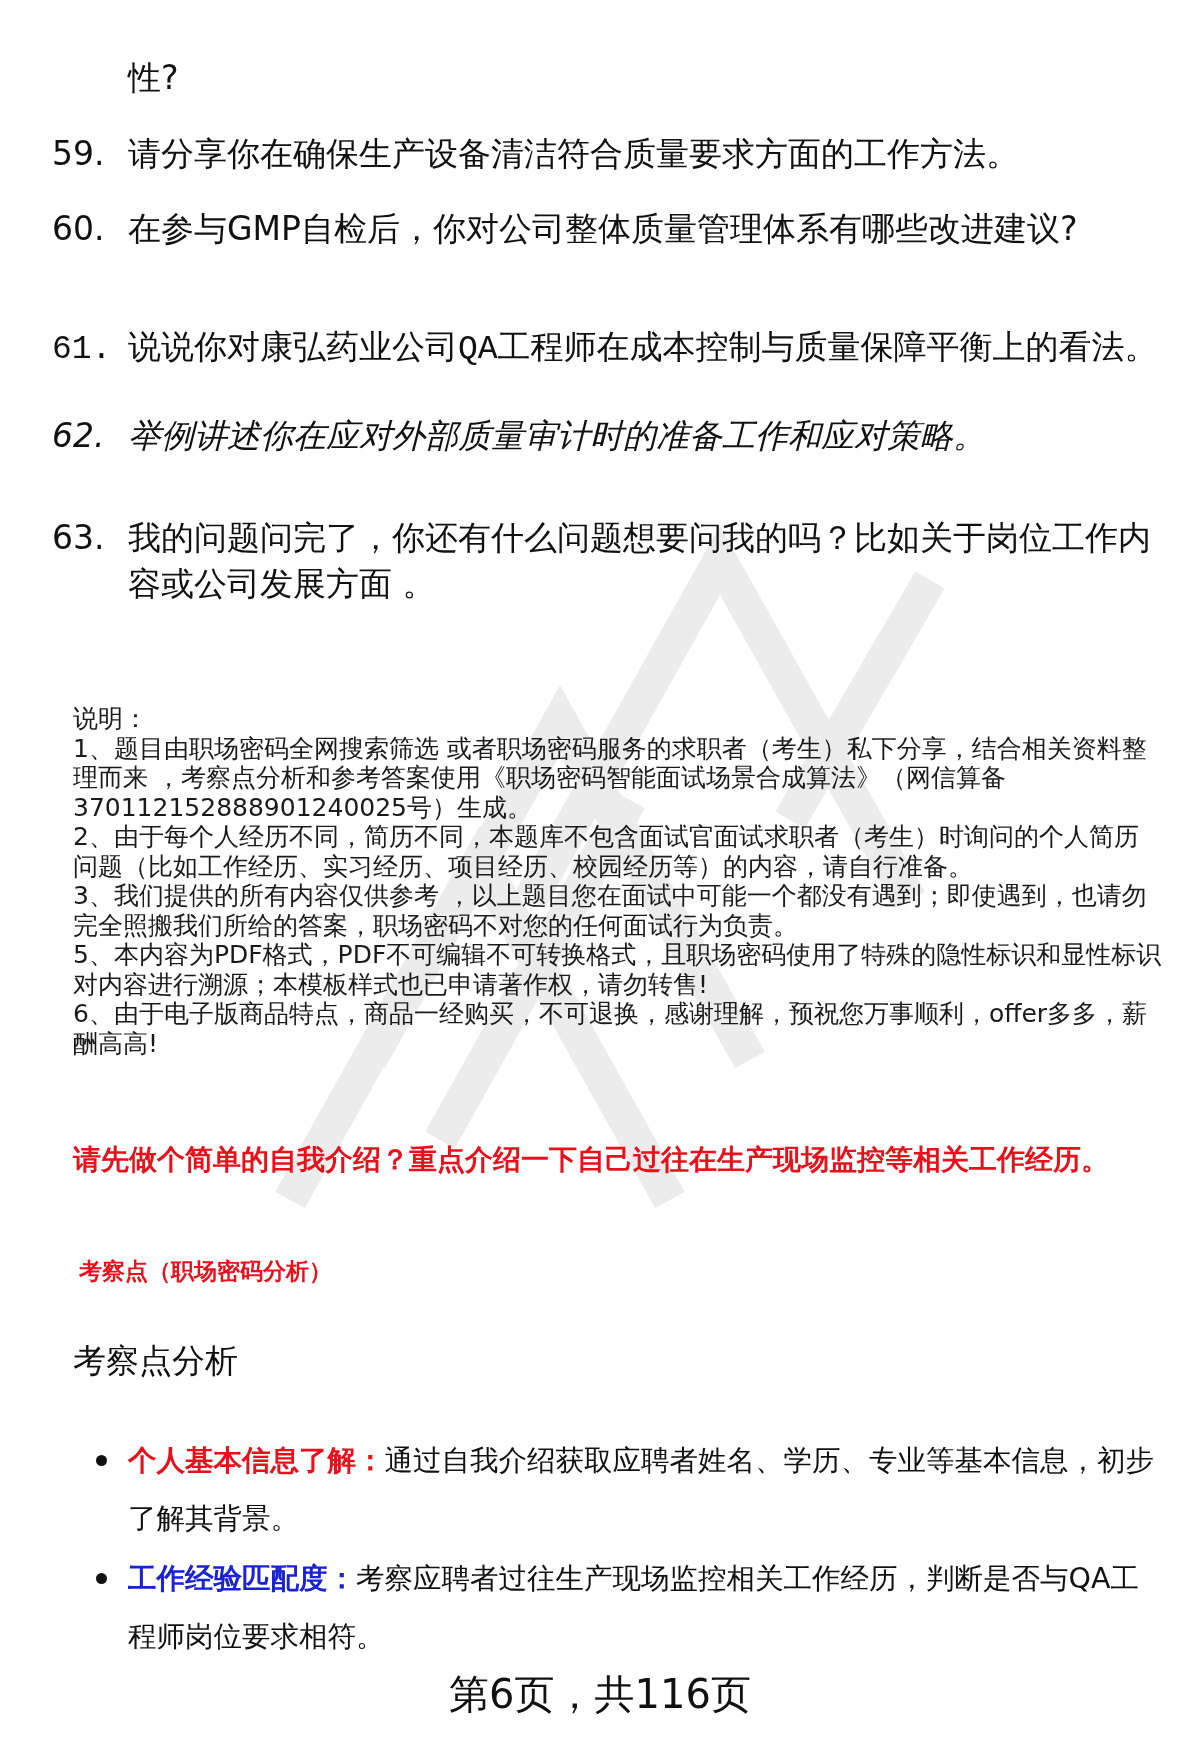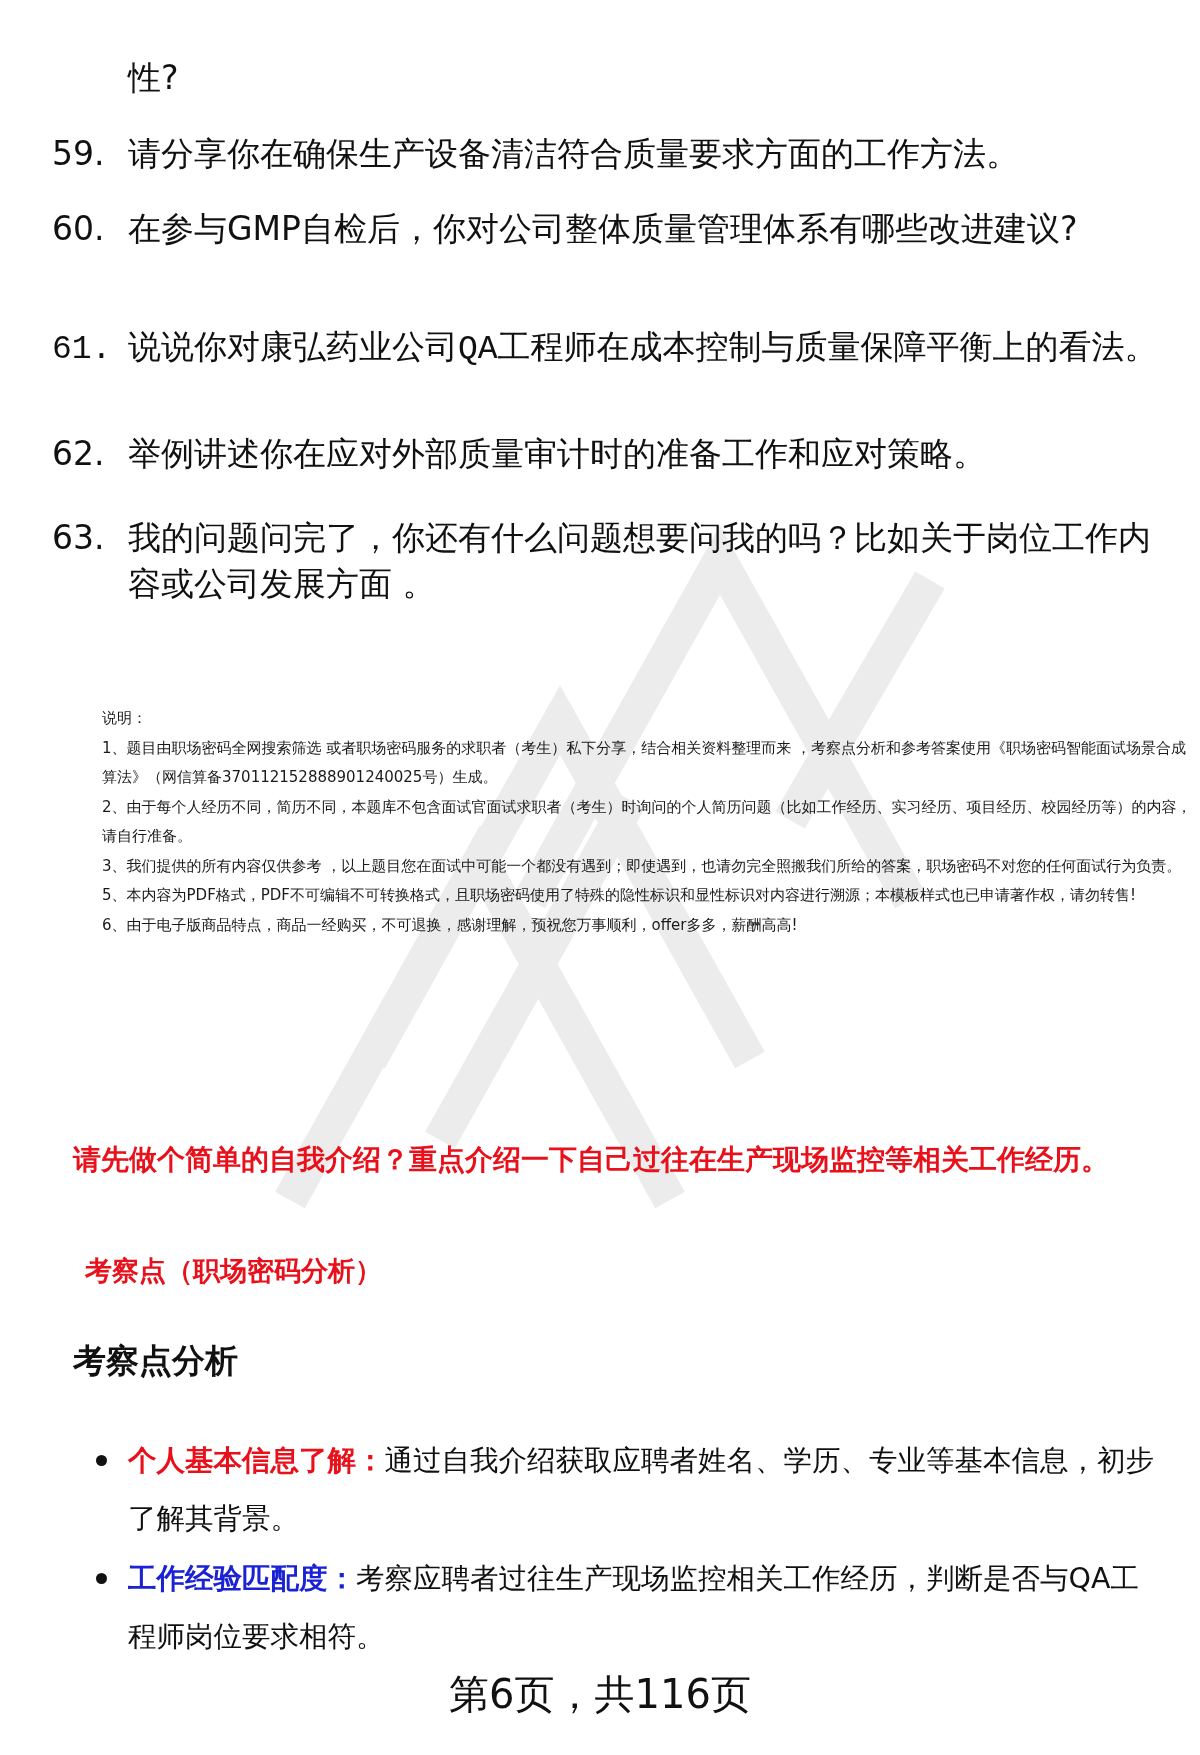--- a/index.html
+++ b/index.html
@@ -52,54 +52,53 @@
       margin-left: 76px;
       display: block;
       width: 1035px;
     }
     
     .notes {
       position: absolute;
       left: 73px;
       top: 704px;
       width: 1090px;
-      font-size: 15px;
+      font-size: 25px;
       line-height: 29.5px;
       color: #1a1a1a;
-      margin-left: 29px;
     }
     .notes p {
       margin: 0;
     }
     .red-question {
       position: absolute;
       left: 73px;
       top: 1138px;
       width: 1090px;
       font-size: 28px;
       line-height: 44px;
       font-weight: bold;
       color: #e8101a;
     }
     .red-sub {
       position: absolute;
-      left: 85px;
+      left: 79px;
       top: 1251px;
-      font-size: 27px;
+      font-size: 23px;
       line-height: 40px;
       font-weight: bold;
       color: #e8101a;
     }
     .section-title {
       position: absolute;
       left: 73px;
       top: 1338px;
       font-size: 33px;
       line-height: 46px;
-      font-weight: bold;
+      font-weight: normal;
       color: #111;
     }
     .bullets {
       position: absolute;
       left: 96px;
       top: 1432px;
       width: 1070px;
       margin: 0;
       padding: 0;
       list-style: none;
@@ -168,21 +167,21 @@
     <div class="q-item" style="top: 206px;">
       <span class="q-num">60.</span>
       <span class="q-text">在参与GMP自检后，你对公司整体质量管理体系有哪些改进建议?</span>
     </div>
 
     <div class="q-item" style="top: 327px; font-family: Liberation Mono, monospace;">
       <span class="q-num">61.</span>
       <span class="q-text">说说你对康弘药业公司QA工程师在成本控制与质量保障平衡上的看法。</span>
     </div>
 
-    <div class="q-item" style="top: 431px;">
+    <div class="q-item" style="top: 413px; font-style: italic;">
       <span class="q-num">62.</span>
       <span class="q-text">举例讲述你在应对外部质量审计时的准备工作和应对策略。</span>
     </div>
 
     <div class="q-item" style="top: 515px;">
       <span class="q-num">63.</span>
       <span class="q-text">我的问题问完了，你还有什么问题想要问我的吗？比如关于岗位工作内容或公司发展方面 。</span>
     </div>
 
     <div class="notes">

